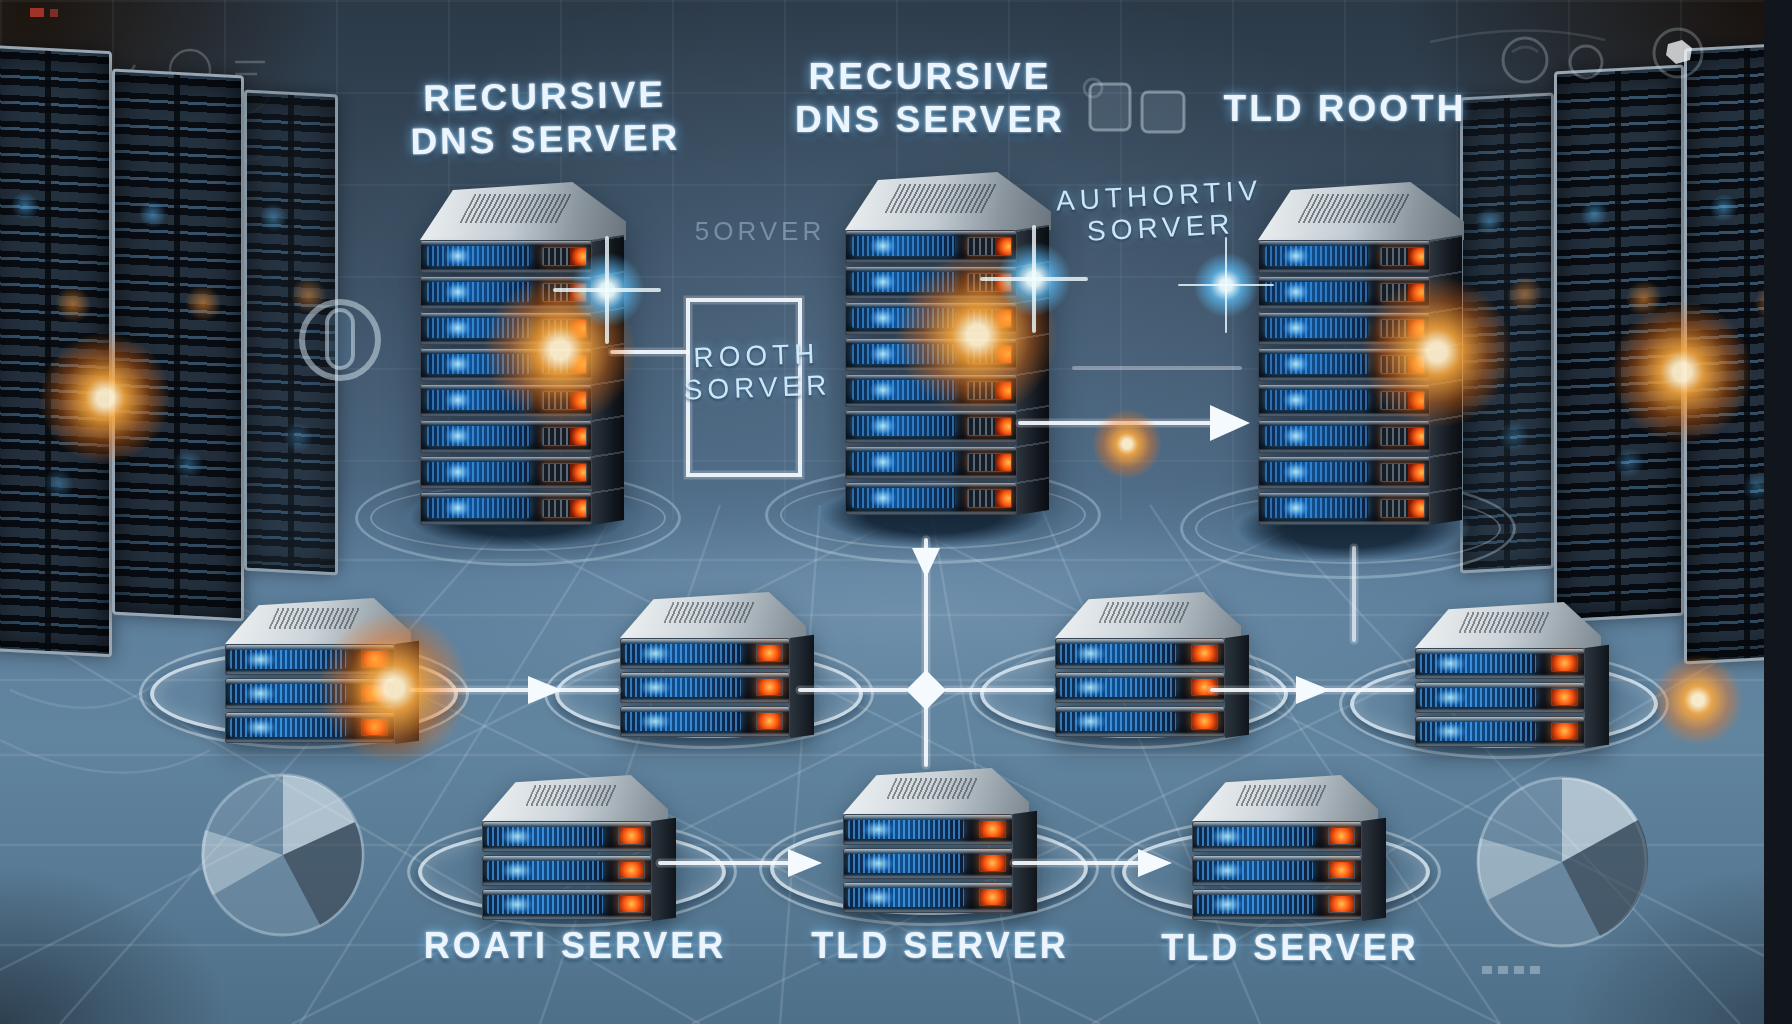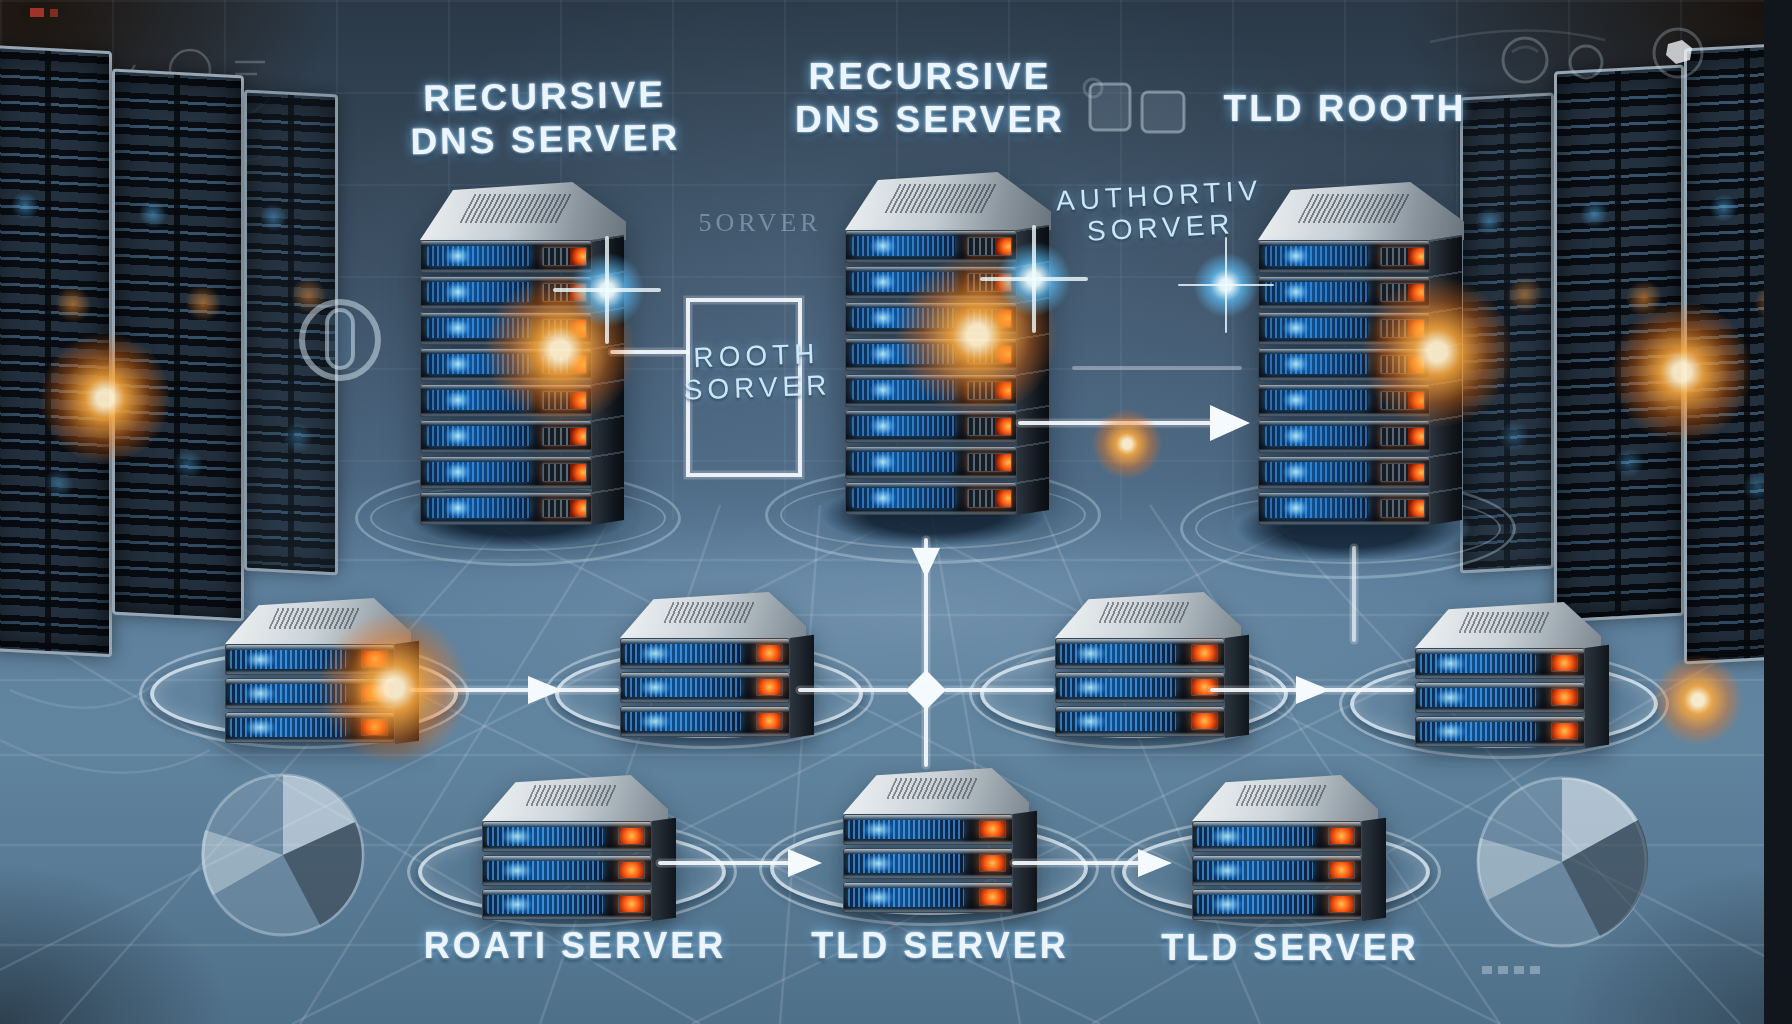--- a/index.html
+++ b/index.html
@@ -380,21 +380,21 @@
     <span>TLD ROOTH</span>
   </div>
   <div class="lbl lbl-mid" style="left:757px;top:340px;transform:translateX(-50%) rotate(-2deg);">
     <span>ROOTH</span><br>
     <span>SORVER</span>
   </div>
   <div class="lbl lbl-mid" style="left:1160px;top:180px;transform:translateX(-50%) rotate(-3deg);">
     <span>AUTHORTIV</span><br>
     <span>SORVER</span>
   </div>
-  <div class="lbl lbl-ghost" style="left:760px;top:208px;font-family:Liberation Serif, serif;">
+  <div class="lbl lbl-ghost" style="left:760px;top:216px;">
     <span>5ORVER</span>
   </div>
   <div class="lbl" style="left:575px;top:925px;font-size:36px;text-align:center;">
     <span>ROATI SERVER</span>
   </div>
   <div class="lbl" style="left:940px;top:925px;font-size:36px;">
     <span>TLD SERVER</span>
   </div>
   <div class="lbl" style="left:1290px;top:927px;font-size:36px;">
     <span>TLD SERVER</span>

